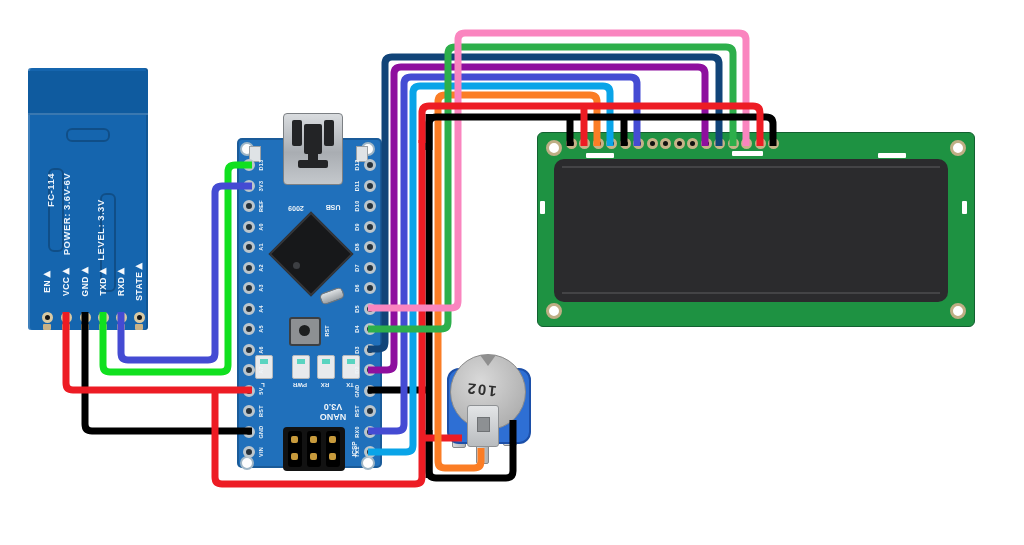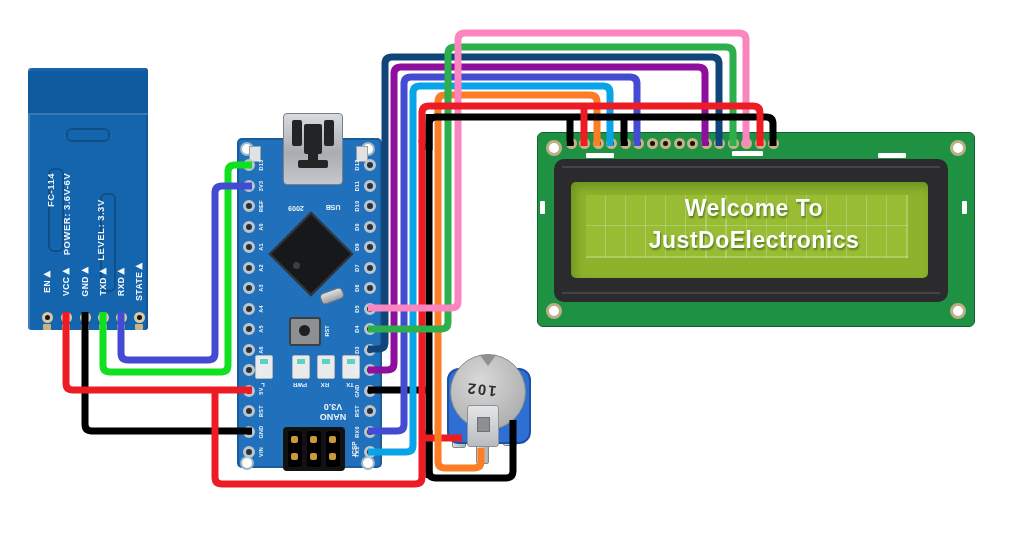--- a/index.html
+++ b/index.html
@@ -262,25 +262,20 @@
         <div class="abs lcd-pin" style="left: 189.896px; top: 4.5px;"></div>
         <div class="abs lcd-pin" style="left: 203.429px; top: 4.5px;"></div>
         <div class="abs lcd-pin" style="left: 216.962px; top: 4.5px;"></div>
         <div class="abs lcd-pin" style="left: 230.495px; top: 4.5px;"></div>
       </div>
 
     <div class="abs bezel">
       <div class="abs groove" style="left:8px;top:7px;width:378px;height:2px;"></div>
       <div class="abs groove" style="left:8px;top:133px;width:378px;height:2px;"></div>
     </div>
-    <div class="abs screen">
-      <div class="abs grid"></div>
-      <div class="abs lcd-line" style="top:13px;">Welcome To</div>
-      <div class="abs lcd-line" style="top:45px;">JustDoElectronics</div>
-    </div>
   </div>
 
   <div class="abs pot-leg" style="left:452px;top:416px;width:12px;height:30px;"></div>
   <div class="abs pot-leg" style="left:503px;top:414px;width:12px;height:30px;"></div>
   <div class="abs pot-leg" style="left:476px;top:442px;width:11px;height:20px;"></div>
   <div class="abs pot-body"></div>
   <div class="abs pot-dial"></div>
   <div class="abs pot-notch"></div>
   <div class="abs pot-mark" style="left:481px;top:390px;">102</div>
   <div class="abs pot-bracket">

